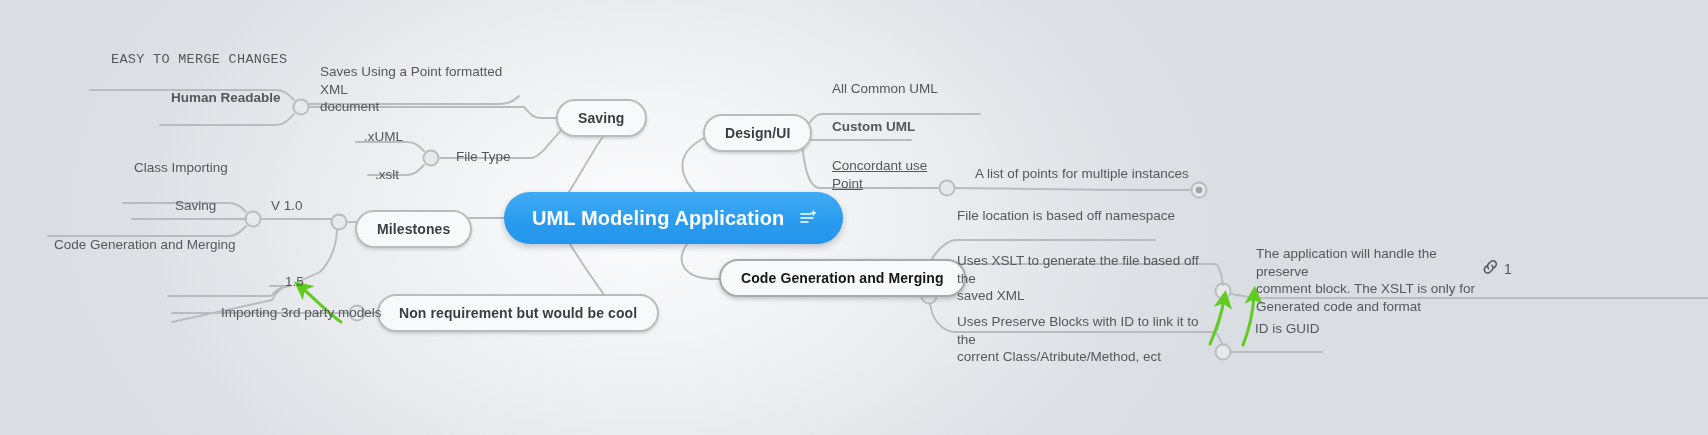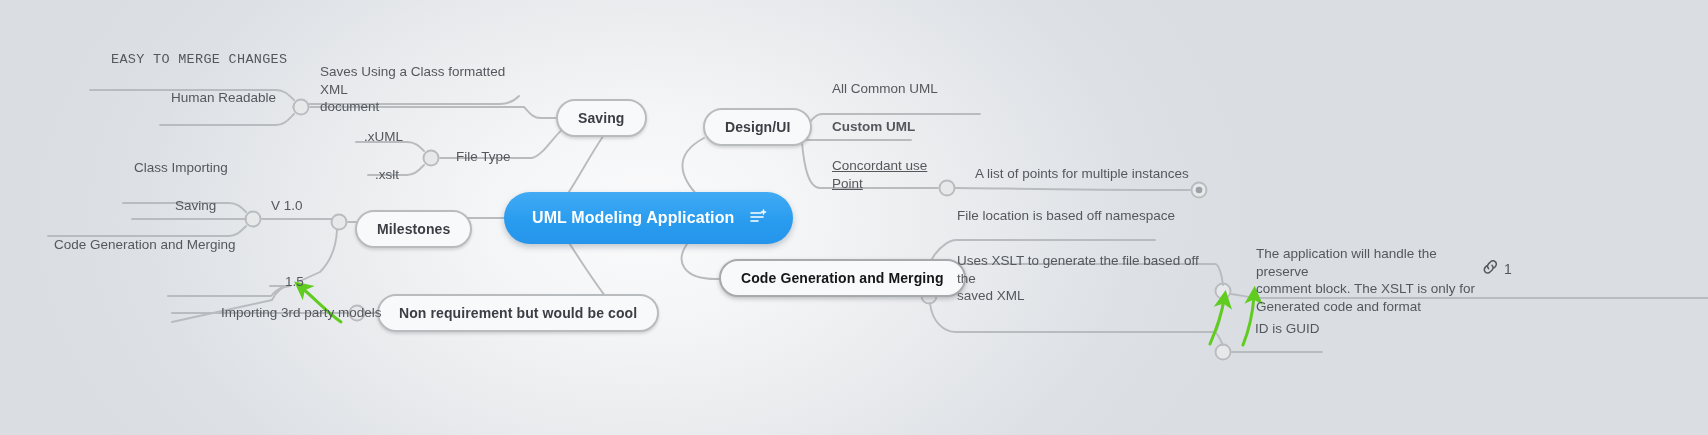--- a/index.html
+++ b/index.html
@@ -52,21 +52,21 @@
   .chip.sub.selected {
     border-color: #a7aaac;
     color: #141617;
     box-shadow: 0 2px 4px rgba(70,75,80,.3);
   }
   .chip.root {
     background: #2fa2f2;
     background-image: linear-gradient(180deg, #41abf4 0%, #2a9cef 55%, #2495eb 100%);
     border: none;
     color: #ffffff;
-    font-size: 16px;
+    font-size: 20px;
     height: 52px;
     padding: 0 26px 0 28px;
     gap: 16px;
     box-shadow: 0 3px 6px rgba(60,80,100,.3);
   }
 
   
   .lbl {
     position: absolute;
     color: #54585d;
@@ -193,34 +193,34 @@
   </div>
 
   <div class="chip sub" style="left:355px; top:210px;">
     <span>Milestones</span>
   </div>
 
   <div class="chip sub" style="left:377px; top:294px;">
     <span>Non requirement but would be cool</span>
   </div>
 
-  <div class="chip sub" style="left:703px; top:108px;">
+  <div class="chip sub" style="left:703px; top:114px;">
     <span>Design/UI</span>
   </div>
 
   <div class="chip sub selected" style="left:719px; top:259px;">
     <span>Code Generation and Merging</span>
   </div>
 
   <div class="lbl caps" style="left:111px; top:51px;font-family:Liberation Mono, monospace;">EASY TO MERGE CHANGES</div>
 
-  <div class="lbl" style="left:320px; top:63px; width:200px;">Saves Using a Class formatted XML
+  <div class="lbl" style="left:320px; top:63px; width:200px;">Saves Using a Point formatted XML
 document</div>
 
-  <div class="lbl" style="left:171px; top:89px;">Human Readable</div>
+  <div class="lbl" style="left:171px; top:89px;font-weight:bold;">Human Readable</div>
 
   <div class="lbl" style="left:456px; top:148px;">File Type</div>
 
   <div class="lbl" style="left:364px; top:128px;">.xUML</div>
 
   <div class="lbl" style="left:375px; top:166px;">.xslt</div>
 
   <div class="lbl" style="left:271px; top:197px;">V 1.0</div>
 
   <div class="lbl" style="left:134px; top:159px;">Class Importing</div>
@@ -240,20 +240,22 @@
   <div class="lbl" style="left:832px; top:157px; width:130px;text-decoration:underline;">Concordant use
 Point</div>
 
   <div class="lbl" style="left:957px; top:207px;">File location is based off namespace</div>
 
   <div class="lbl" style="left:975px; top:165px;">A list of points for multiple instances</div>
 
   <div class="lbl" style="left:957px; top:252px; width:260px;">Uses XSLT to generate the file based off the
 saved XML</div>
 
+  <div class="lbl" style="left:957px; top:313px; width:260px;">Uses Preserve Blocks with ID to link it to the
+corrent Class/Atribute/Method, ect</div>
 
   <div class="lbl" style="left:1256px; top:245px; width:225px;">The application will handle the preserve
 comment block. The XSLT is only for
 Generated code and format</div>
 
   <div class="lbl" style="left:1255px; top:320px;">ID is GUID</div>
 
   <div class="link-badge" style="left:1483px; top:260px;">
     <span>
       <svg width="15" height="14" viewBox="0 0 15 14" xmlns="http://www.w3.org/2000/svg">

